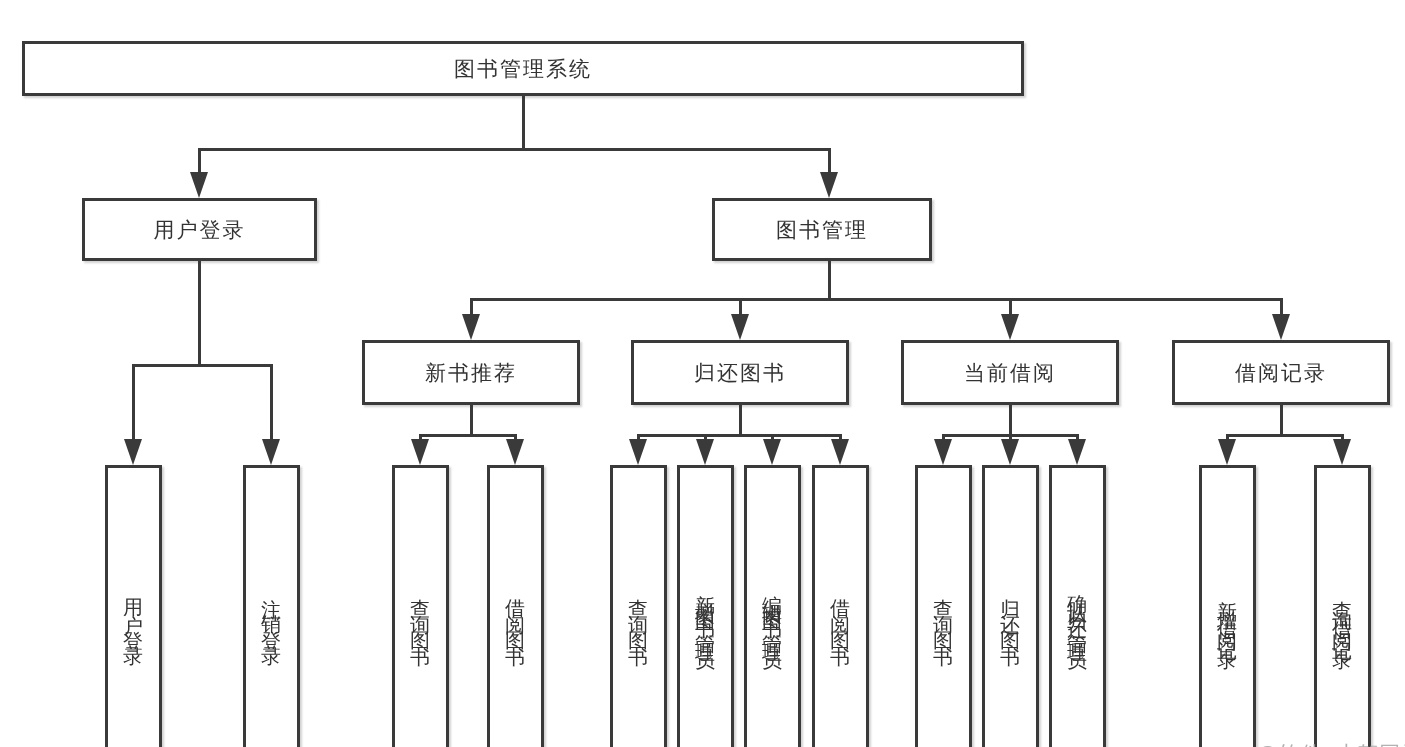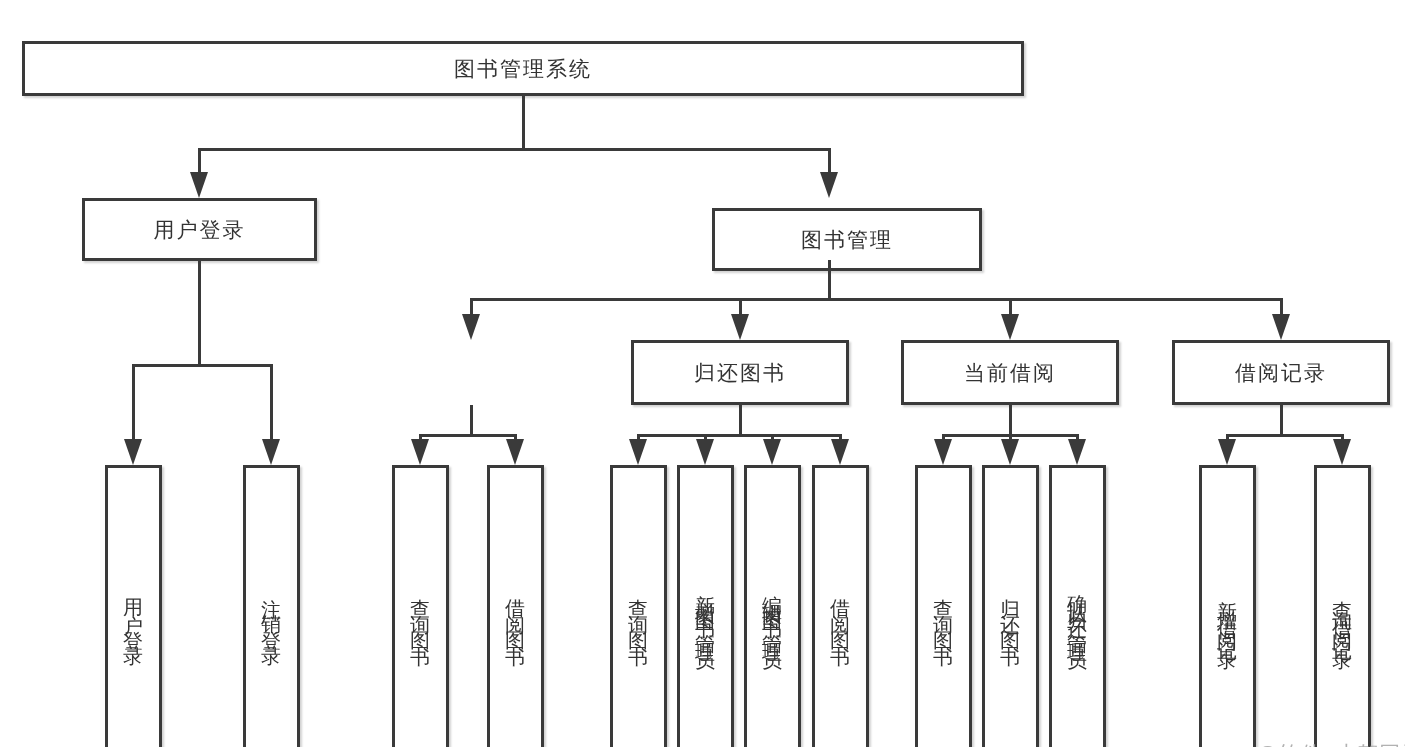--- a/index.html
+++ b/index.html
@@ -45,24 +45,27 @@
 <div class="canvas">
 
   <div class="hbox" style="left:22px;top:13px;width:1002px;height:55px">
     <span>图书管理系统</span>
   </div>
 
   <div class="hbox" style="left:82px;top:170px;width:235px;height:63px">
     <span>用户登录</span>
   </div>
 
-  <div class="hbox" style="left:712px;top:180px;width:270px;height:63px">
+  <div class="hbox" style="left:712px;top:170px;width:220px;height:63px">
     <span>图书管理</span>
   </div>
 
+  <div class="hbox" style="left:362px;top:312px;width:218px;height:65px">
+    <span>新书推荐</span>
+  </div>
 
   <div class="hbox" style="left:631px;top:312px;width:218px;height:65px">
     <span>归还图书</span>
   </div>
 
   <div class="hbox" style="left:901px;top:312px;width:218px;height:65px">
     <span>当前借阅</span>
   </div>
 
   <div class="hbox" style="left:1172px;top:312px;width:218px;height:65px">

